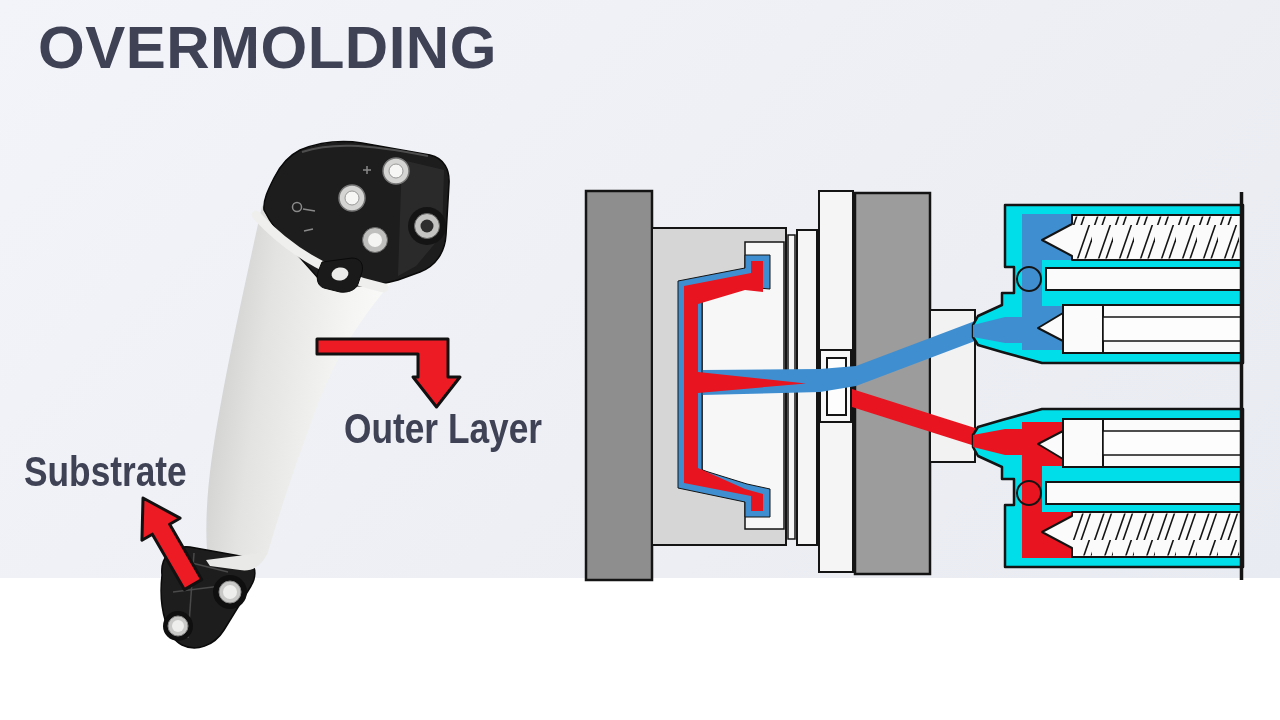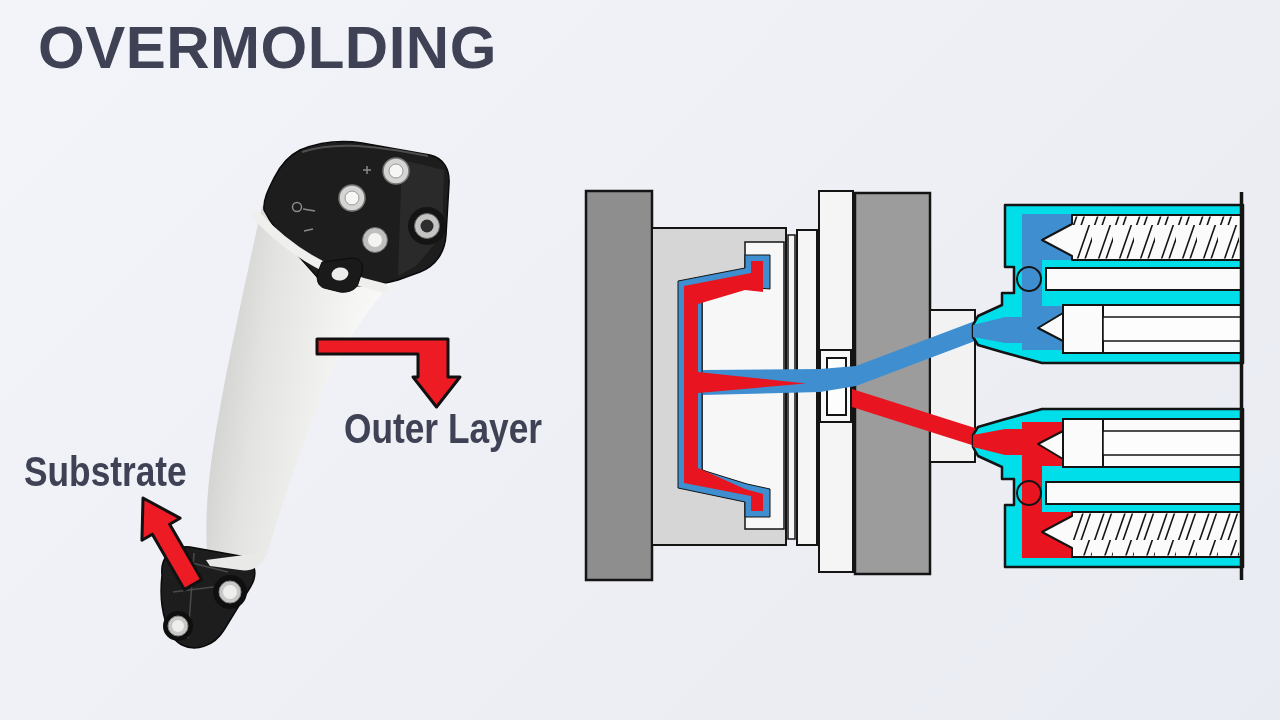--- a/index.html
+++ b/index.html
@@ -1,18 +1,18 @@
 <!DOCTYPE html>
 <html><head>
 <meta charset="utf-8">
 <style>
   html,body{margin:0;padding:0;}
   body{width:1280px;height:720px;overflow:hidden;}
   .stage{
-    position:relative;width:1280px;height:720px;
+    position:relative;width:1280px;height:578px;
     background:linear-gradient(135deg,#f3f4f9 0%,#eef0f5 45%,#e9ebf2 100%);
     font-family:"Liberation Sans", sans-serif;
   }
   .art{position:absolute;left:0;top:0;width:1280px;height:720px;}
   .title{
     position:absolute;left:38px;top:16px;margin:0;
     font-size:60px;font-weight:bold;letter-spacing:0.5px;
     color:#3e4254;line-height:1.05;
   }
   .label{

